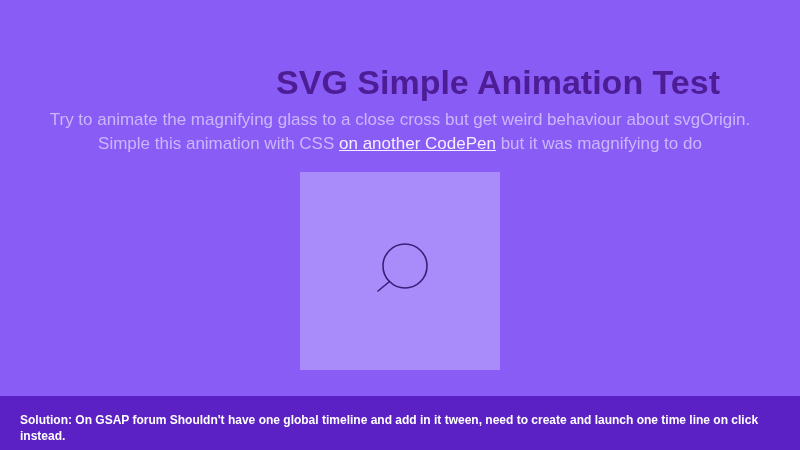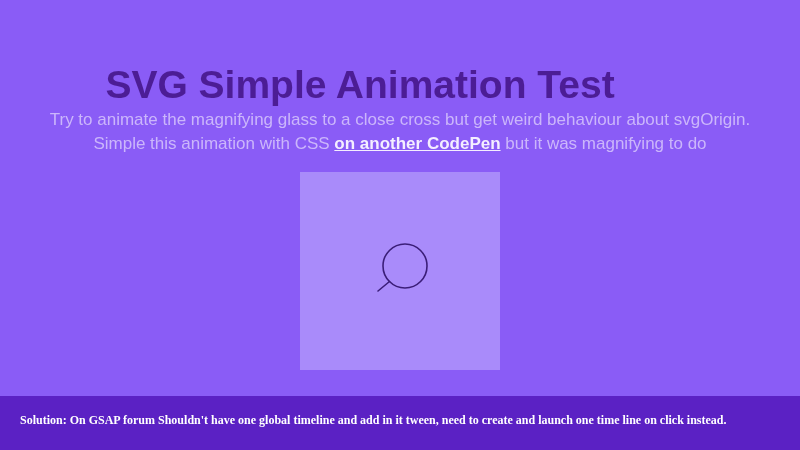--- a/index.html
+++ b/index.html
@@ -24,22 +24,22 @@
     height: 450px;
     background: #8a5cf6;
   }
 
   
   .page-title {
     position: absolute;
     left: 0;
     top: 34px;
     width: 720px;
-    text-align: center;
-    font-size: 39px;
+    text-align: right;
+    font-size: 34px;
     line-height: 50px;
     font-weight: bold;
     color: #4c1d95;
     letter-spacing: 0px;
     white-space: nowrap;
   }
 
   
   .subtitle {
     position: absolute;
@@ -49,21 +49,21 @@
     font-size: 17px;
     line-height: 14px;
     color: #cbb6fb;
     white-space: nowrap;
   }
   .subtitle-1 { top: 113px; }
   .subtitle-2 { top: 137px; }
 
   .subtitle-link {
     color: #f4eeff;
-    font-weight: bold;
+    font-weight: normal;
     text-decoration: underline;
     cursor: pointer;
   }
 
   
   .stage {
     position: absolute;
     left: 300px;
     top: 172px;
     width: 200px;
@@ -85,21 +85,20 @@
   
   .solution-banner {
     position: absolute;
     left: 0;
     top: 396px;
     width: 800px;
     height: 54px;
     background: #5b21c4;
     box-sizing: border-box;
     padding: 16px 20px 15px 20px;
-    font-family: Liberation Serif, serif;
   }
   .solution-text {
     font-size: 12px;
     line-height: 16px;
     font-weight: bold;
     color: #ffffff;
     margin: 0;
   }
 </style>
 </head>

